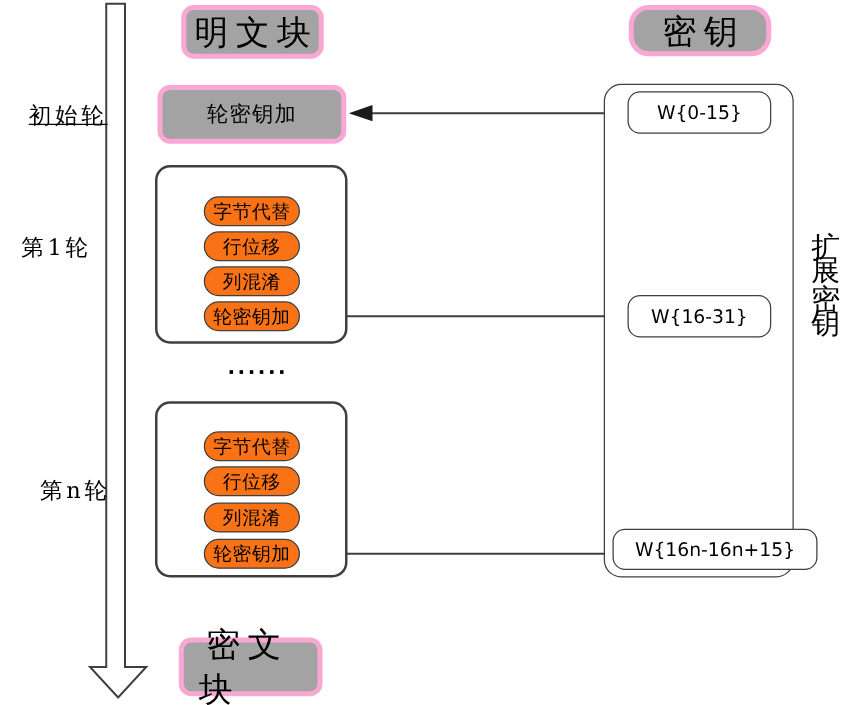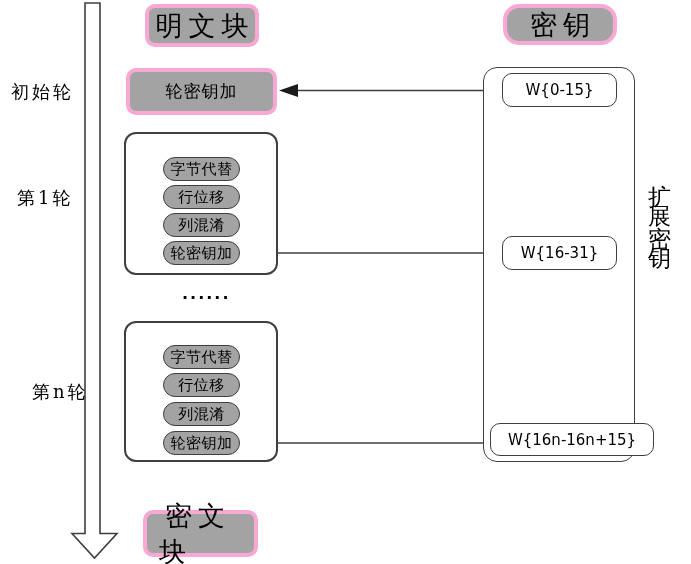--- a/index.html
+++ b/index.html
@@ -32,21 +32,21 @@
     position:absolute;
     border:2px solid #3f3f3f;
     border-radius:12px;
     background:#fff;
     box-sizing:border-box;
   }
   .pill{
     position:absolute;
     border:1.5px solid #3f3f3f;
     border-radius:12px;
-    background:#a3a3a3;
+    background:#f97316;
     display:flex;align-items:center;justify-content:center;
     font-size:15px;
     letter-spacing:0.5px;
     box-sizing:border-box;
   }
   .keyword-box{
     position:absolute;
     border:1.5px solid #3f3f3f;
     border-radius:10px;
     background:#fff;
@@ -96,21 +96,21 @@
       <line x1="260" y1="253" x2="502" y2="253" stroke="#3f3f3f" stroke-width="1.6"></line>
       <polygon points="242,253 261,246.5 261,259.5" fill="#1a1a1a"></polygon>
     </g>
 
     <g>
       <line x1="260" y1="443" x2="490" y2="443" stroke="#3f3f3f" stroke-width="1.6"></line>
       <polygon points="242,443 261,436.5 261,449.5" fill="#1a1a1a"></polygon>
     </g>
   </svg>
 
-  <div class="round-label" style="left:11px;top:80px;">初始轮</div>
+  <div class="round-label" style="left:23px;top:80px;text-decoration:underline;">初始轮</div>
   <div class="round-label" style="left:17px;top:186px;">第1轮</div>
   <div class="round-label" style="left:32px;top:380px;">第n轮</div>
 
   <div class="box title-box" style="left:145px;top:4px;width:114px;height:43px;">明文块</div>
 
   <div class="box title-box" style="left:503px;top:4px;width:114px;height:41px;border-radius:16px;">密钥</div>
 
   <div class="box step-box" style="left:126px;top:68px;width:151px;height:47px;">轮密钥加</div>
 
   <div class="group-box" style="left:124px;top:132px;width:154px;height:143px;"></div>

